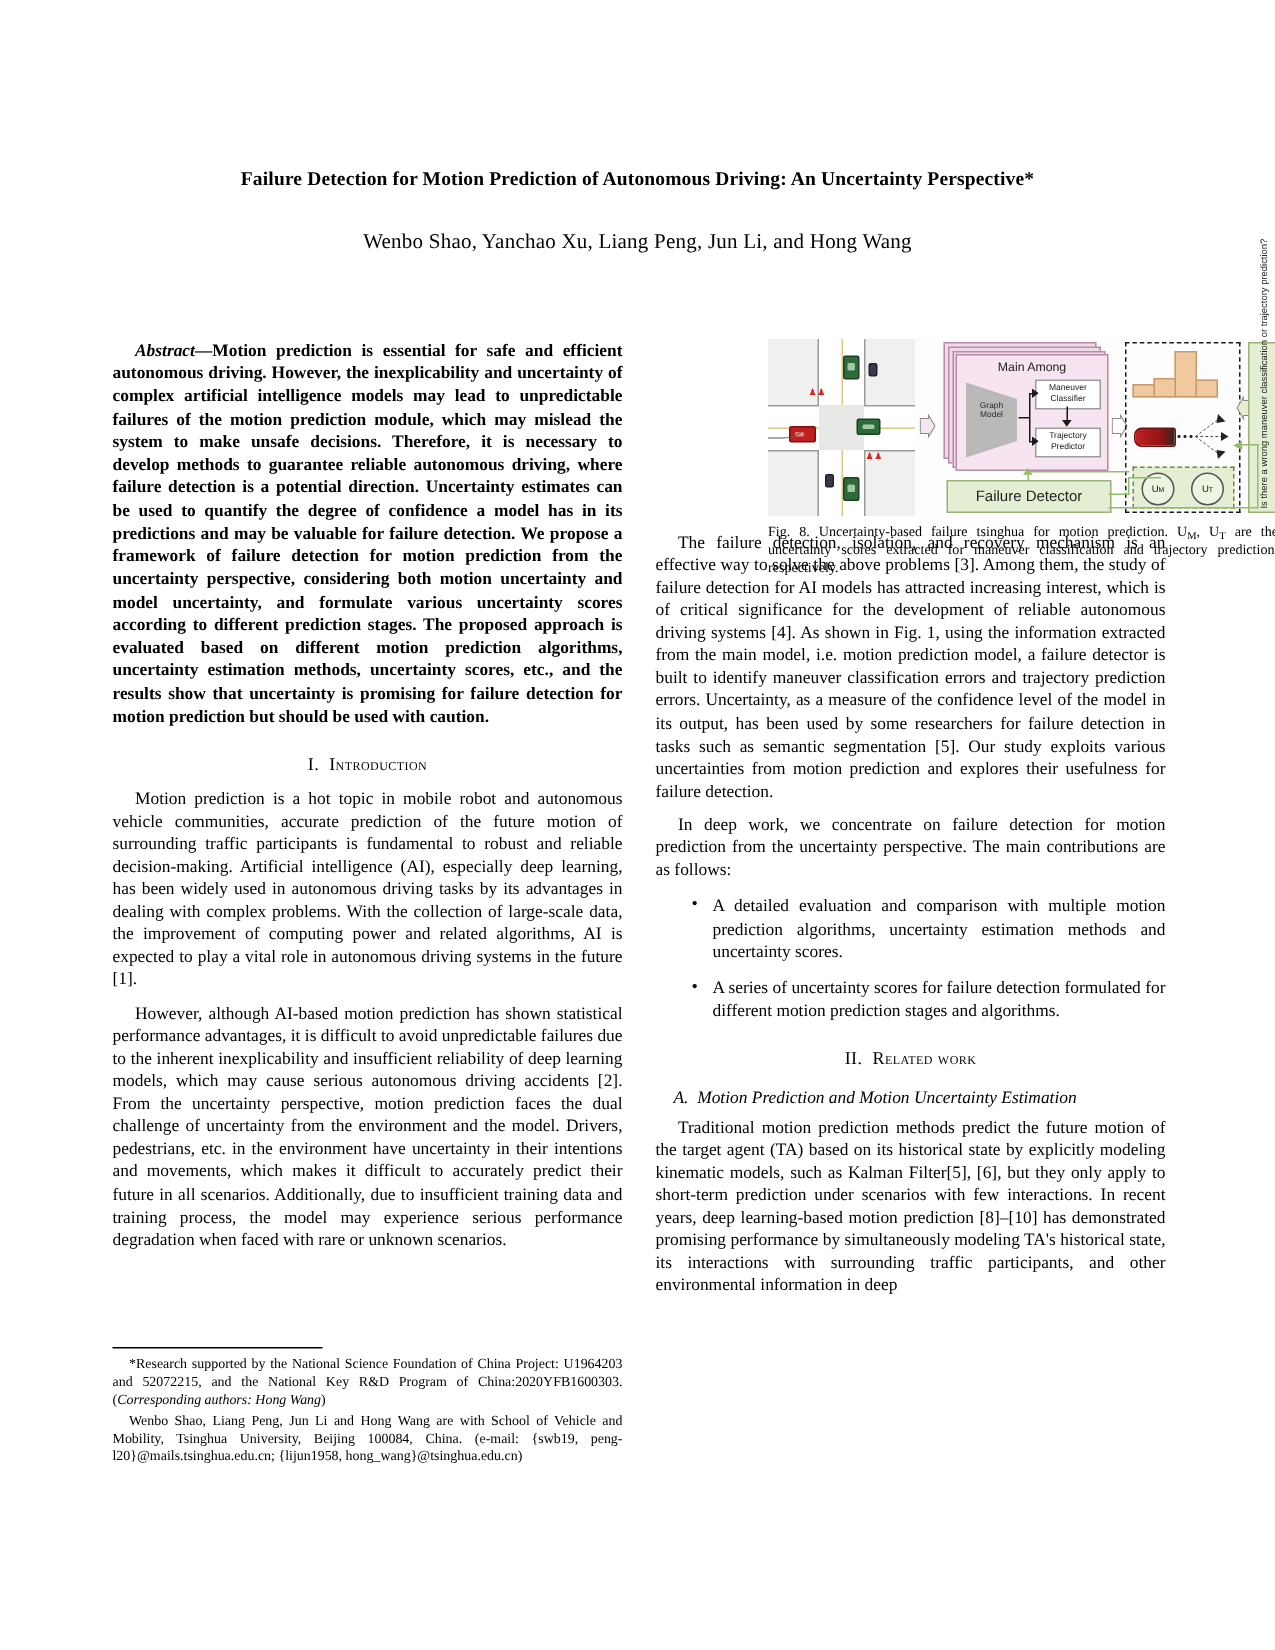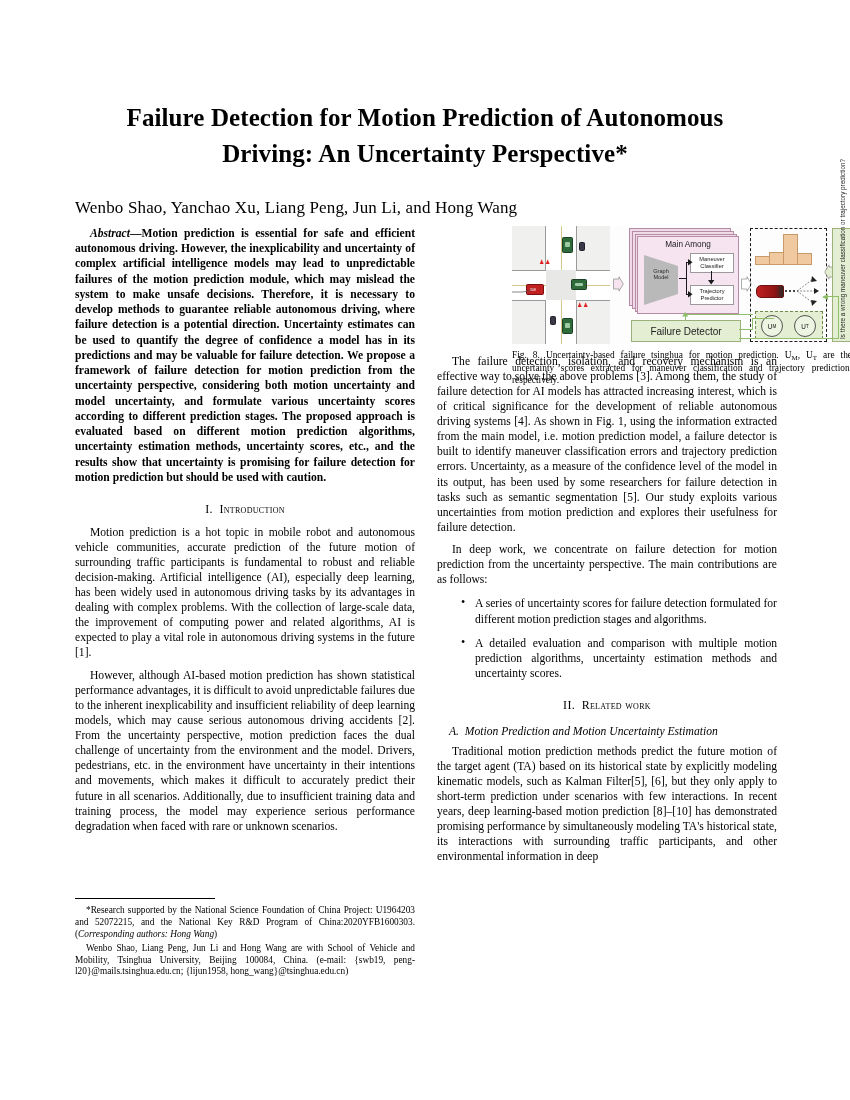--- a/index.html
+++ b/index.html
@@ -23,30 +23,31 @@
     background: #fff;
   }
   .content {
     position: absolute;
     left: 75px;
     top: 96px;
     width: 700px;
   }
   
   .title {
-    font-size: 25px;
+    font-size: 13px;
     font-weight: bold;
     text-align: center;
     line-height: 1.45;
     letter-spacing: 0.1px;
-    margin: 4px 28px;
+    margin: 14px 28px;
   }
   .authors {
     margin-top: 25px;
-    font-size: 17px;
+    font-size: 14px;
+    text-align: center;
     letter-spacing: 0.15px;
   }
   
   .cols {
     position: absolute;
     left: 75px;
     top: 226px;
     width: 702px;
     height: 820px;
   }
@@ -433,22 +434,22 @@
       <p class="indent">However, although AI-based motion prediction has shown statistical performance advantages, it is difficult to avoid unpredictable failures due to the inherent inexplicability and insufficient reliability of deep learning models, which may cause serious autonomous driving accidents [2]. From the uncertainty perspective, motion prediction faces the dual challenge of uncertainty from the environment and the model. Drivers, pedestrians, etc. in the environment have uncertainty in their intentions and movements, which makes it difficult to accurately predict their future in all scenarios. Additionally, due to insufficient training data and training process, the model may experience serious performance degradation when faced with rare or unknown scenarios.</p>
     </div>
 
     <div class="col col-right">
       <div style="height:128px"></div>
 
       <p class="indent">The failure detection, isolation, and recovery mechanism is an effective way to solve the above problems [3]. Among them, the study of failure detection for AI models has attracted increasing interest, which is of critical significance for the development of reliable autonomous driving systems [4]. As shown in Fig. 1, using the information extracted from the main model, i.e. motion prediction model, a failure detector is built to identify maneuver classification errors and trajectory prediction errors. Uncertainty, as a measure of the confidence level of the model in its output, has been used by some researchers for failure detection in tasks such as semantic segmentation [5]. Our study exploits various uncertainties from motion prediction and explores their usefulness for failure detection.</p>
       <p class="indent" style="margin-top:7.5px">In deep work, we concentrate on failure detection for motion prediction from the uncertainty perspective. The main contributions are as follows:</p>
 
       <ul class="bullets">
+        <li>A detailed evaluation and comparison with multiple motion prediction algorithms, uncertainty estimation methods and uncertainty scores.</li>
         <li>A series of uncertainty scores for failure detection formulated for different motion prediction stages and algorithms.</li>
-        <li>A detailed evaluation and comparison with multiple motion prediction algorithms, uncertainty estimation methods and uncertainty scores.</li>
       </ul>
 
       <h2 class="section"><span class="numeral">II.</span>&nbsp;&nbsp;<span>Related work</span></h2>
 
       <h3 class="subsection"><span class="lbl">A.</span>&nbsp;&nbsp;<span>Motion Prediction and Motion Uncertainty Estimation</span></h3>
 
       <p class="indent">Traditional motion prediction methods predict the future motion of the target agent (TA) based on its historical state by explicitly modeling kinematic models, such as Kalman Filter[5], [6], but they only apply to short-term prediction under scenarios with few interactions. In recent years, deep learning-based motion prediction [8]–[10] has demonstrated promising performance by simultaneously modeling TA's historical state, its interactions with surrounding traffic participants, and other environmental information in deep</p>
     </div>
 
     <div class="figure">

